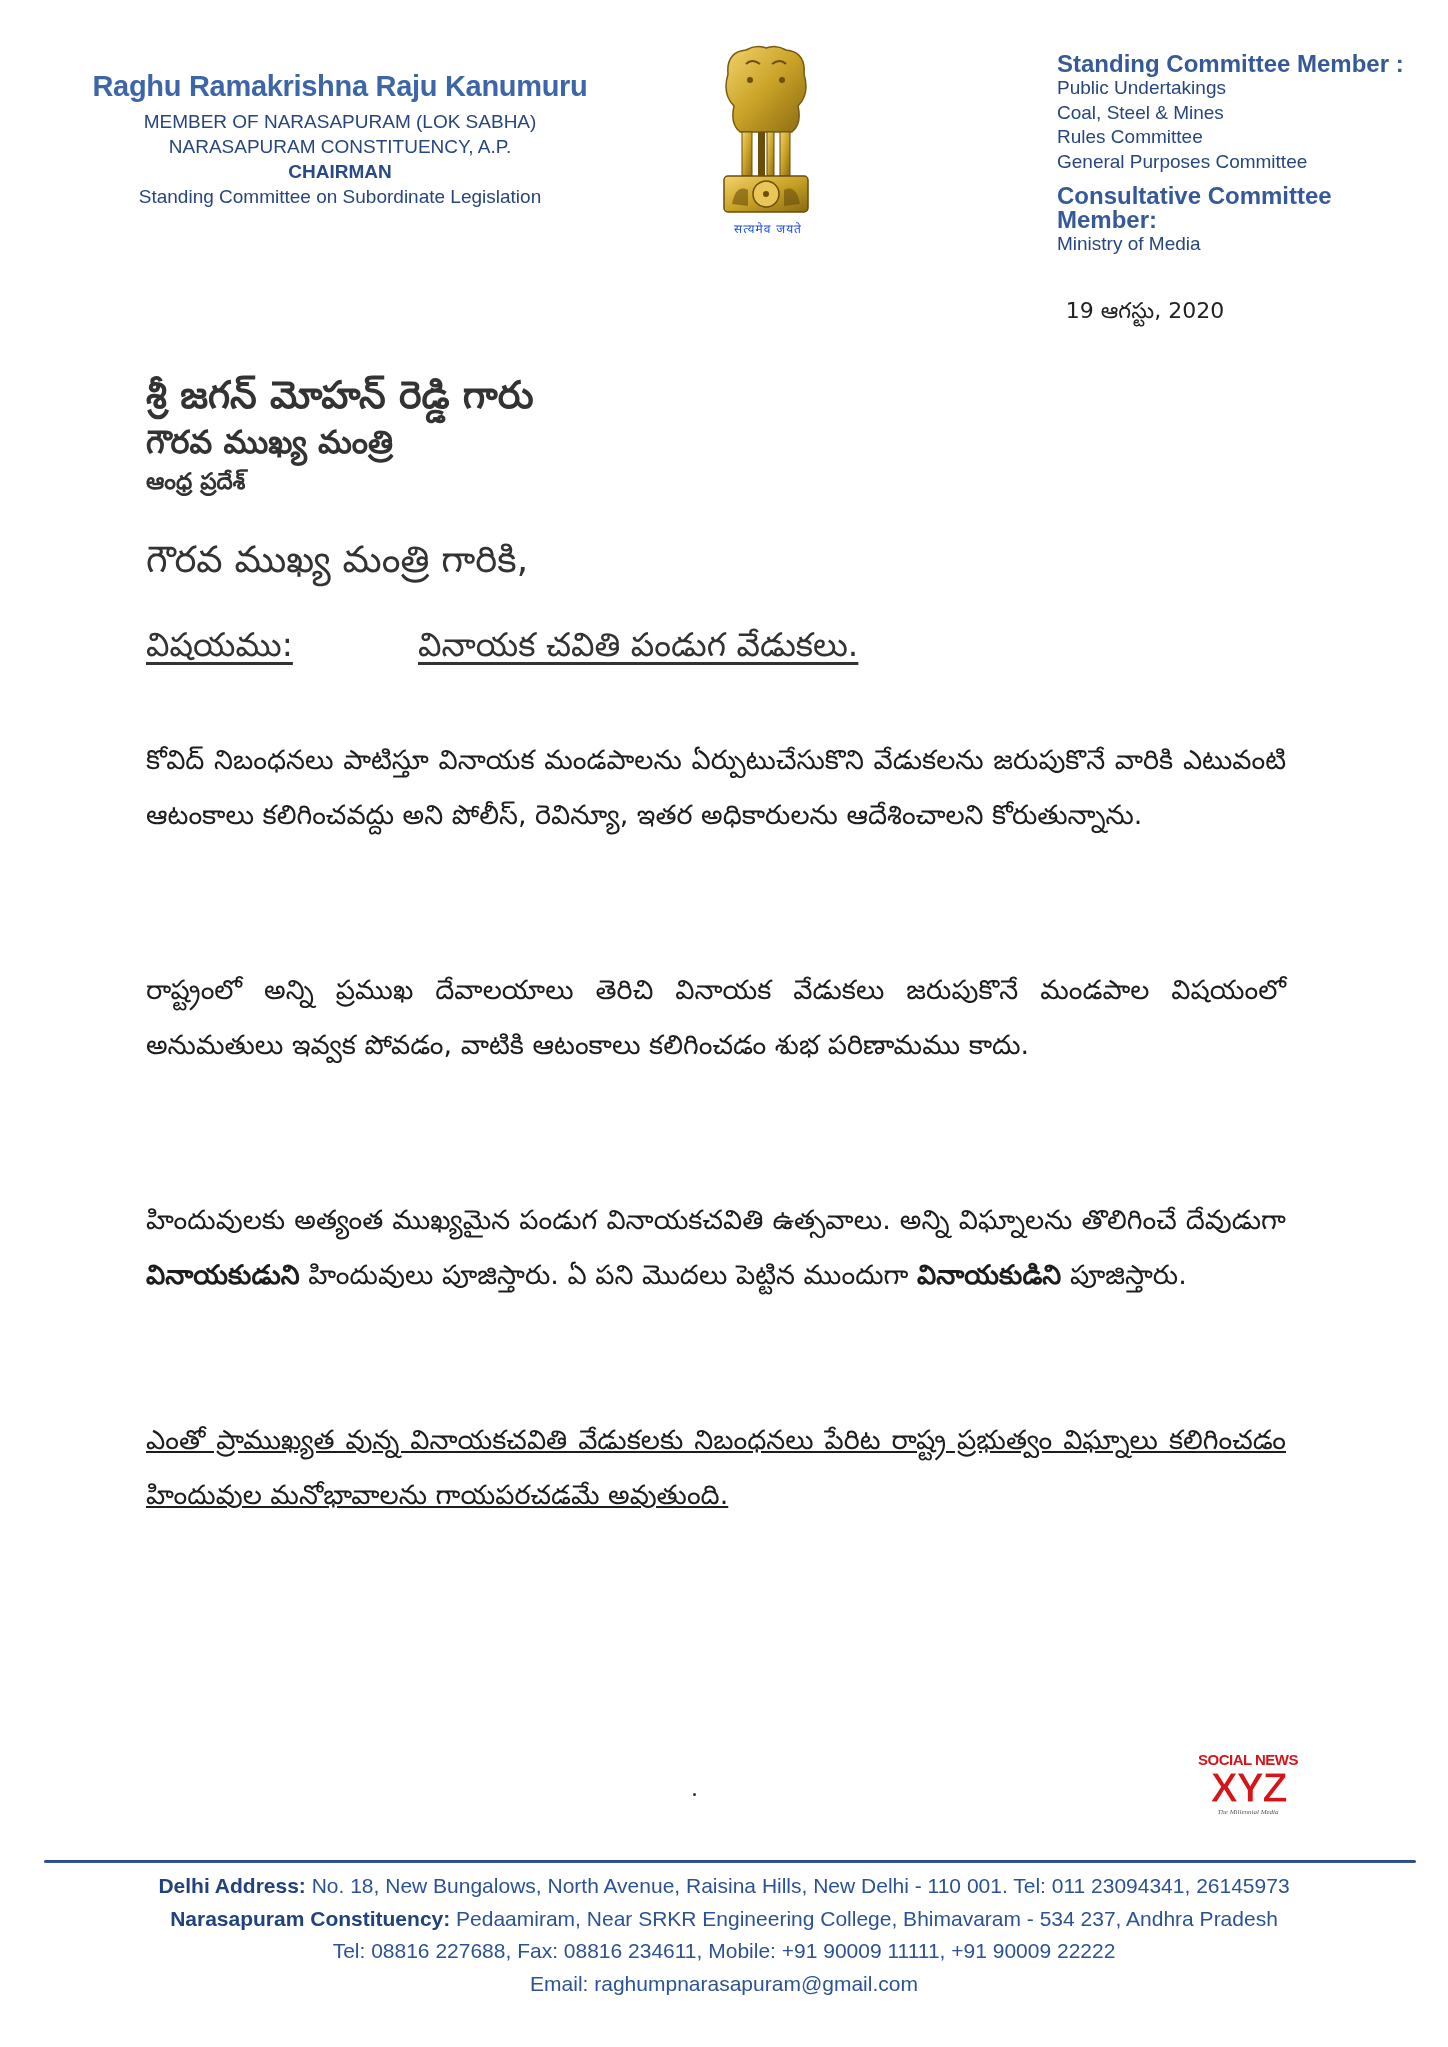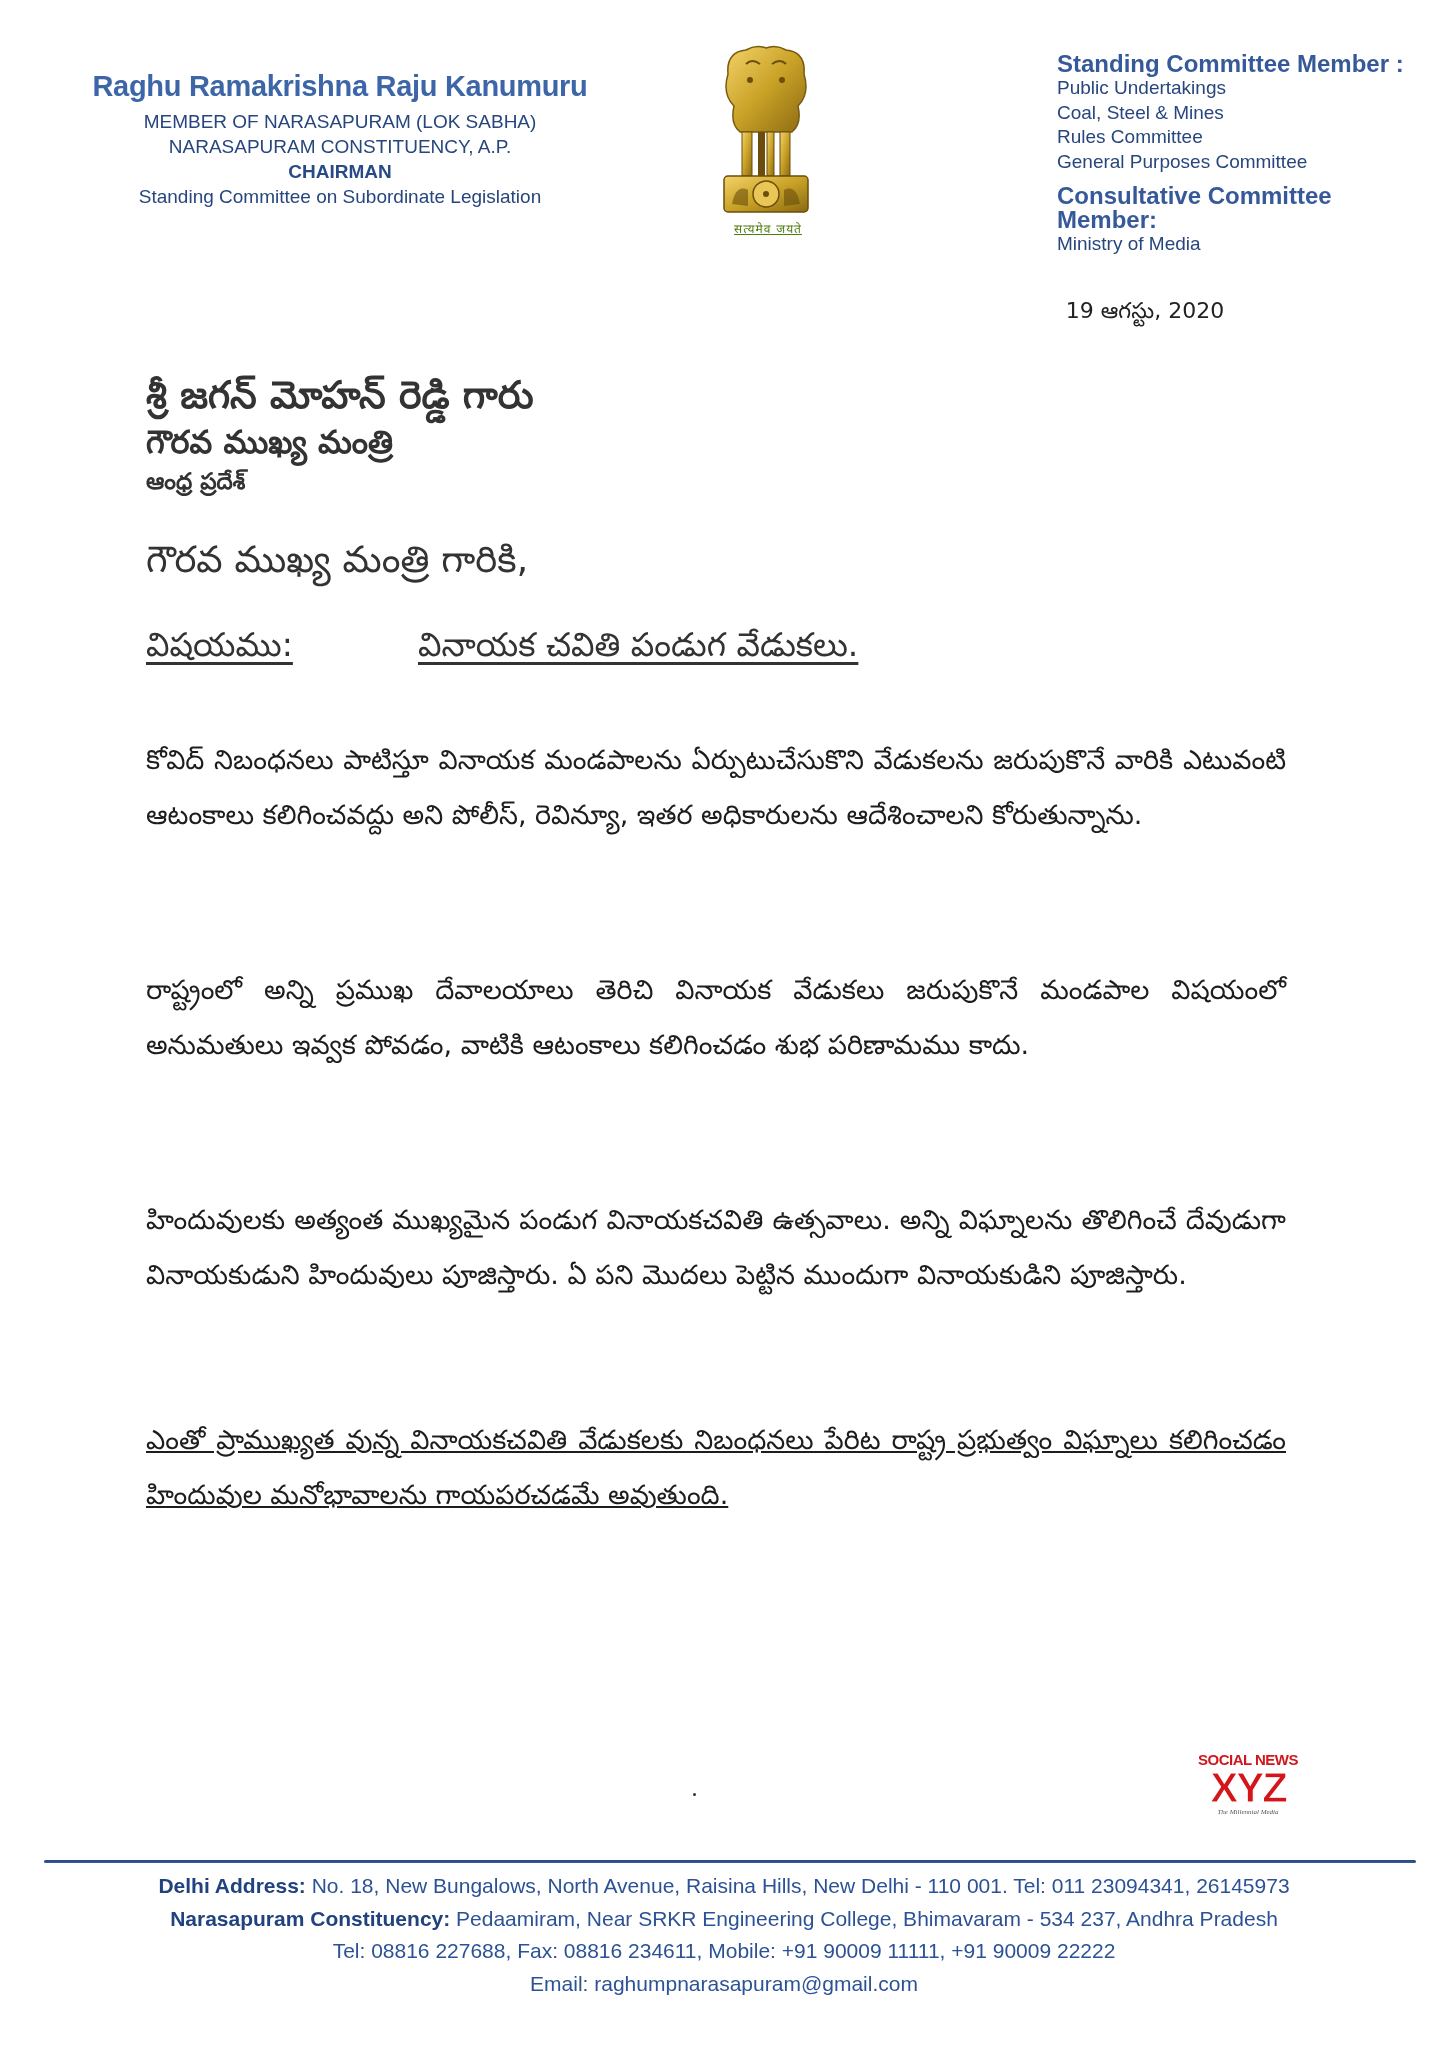--- a/index.html
+++ b/index.html
@@ -10,21 +10,21 @@
   }
   .abs { position: absolute; }
 
   
   .lh-left { left: 60px; top: 70px; width: 560px; text-align: center; color: #2b4f8f; }
   .lh-name { font-family: "Liberation Sans", sans-serif; font-weight: bold; font-size: 29px; color: #3d66a8; letter-spacing: -0.3px; margin-bottom: 6px; }
   .lh-line { font-family: "Liberation Sans", sans-serif; font-size: 19px; line-height: 25px; color: #27467e; }
   .lh-bold { font-weight: bold; color: #284a86; }
 
   .emblem { left: 706px; top: 44px; width: 120px; height: 196px; }
-  .emblem-motto { position: absolute; left: 12px; top: 176px; width: 100px; text-align: center; font-size: 12px; color: #4d7c0f; letter-spacing: 1px; text-decoration: underline; }
+  .emblem-motto { position: absolute; left: 12px; top: 176px; width: 100px; text-align: center; font-size: 12px; color: #1d4ed8; letter-spacing: 1px; }
 
   .lh-right { left: 1057px; top: 52px; width: 370px; color: #294a85; font-family: "Liberation Sans", sans-serif; }
   .lh-right .hd { font-weight: bold; font-size: 24px; line-height: 24px; color: #36599a; }
   .lh-right .it { font-size: 19px; line-height: 24.5px; color: #27467e; }
   .lh-right .gap { height: 10px; }
 
   .date { left: 1000px; top: 298px; width: 290px; text-align: center; font-size: 22px; color: #222; }
 
   
   .addr { left: 146px; top: 370px; }
@@ -32,21 +32,21 @@
   .addr .l2 { font-size: 32px; font-weight: bold; color: #333; line-height: 44px; }
   .addr .l3 { font-size: 23px; color: #333; line-height: 34px; font-weight: bold; }
 
   .salute { left: 146px; top: 538px; font-size: 37px; color: #333; text-align: center; }
 
   .subject { left: 146px; top: 625px; font-size: 33px; color: #333; }
   .subject .lbl { text-decoration: underline; text-underline-offset: 6px; display: inline-block; width: 272px; }
   .subject .txt { text-decoration: underline; text-underline-offset: 6px; }
 
   .para { left: 146px; width: 1140px; font-size: 27px; line-height: 55px; color: #1d1d1d; text-align: justify; text-align-last: left; }
-  .para b { font-weight: normal; }
+  .para b { font-weight: bold; }
   .p1 { top: 732px; }
   .p2 { top: 962px; }
   .p3 { top: 1192px; }
   .p4 { top: 1412px; text-decoration: underline; }
 
   .stray-dot { left: 693px; top: 1793px; width: 3px; height: 3px; background: #333; border-radius: 50%; }
 
   
   .wm { left: 1196px; top: 1752px; width: 104px; text-align: center; }
   .wm .t1 { font-family: "Liberation Sans", sans-serif; font-weight: bold; font-size: 15px; color: #d4161b; letter-spacing: -0.5px; line-height: 16px; }

